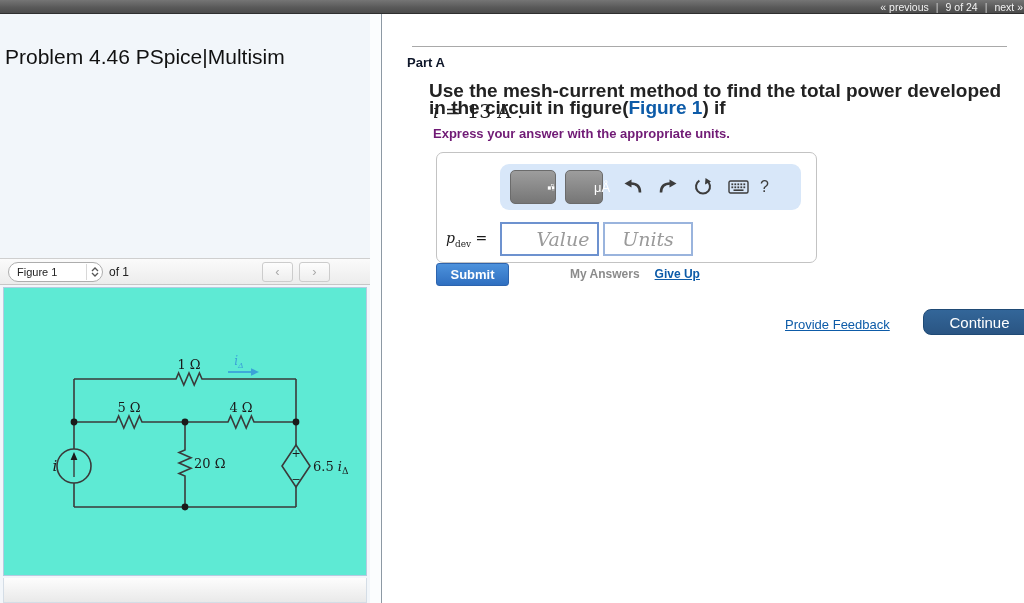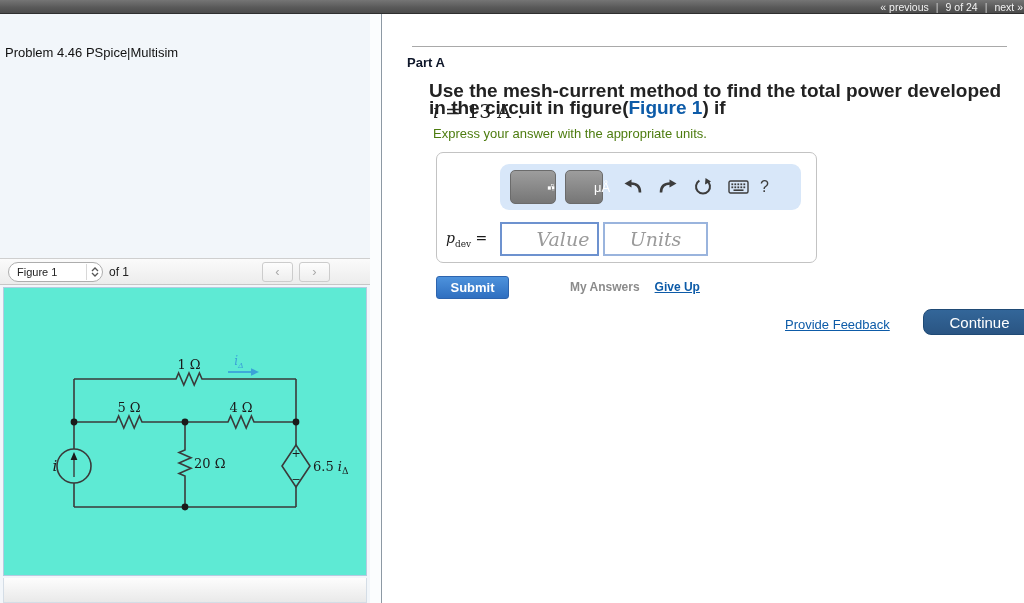--- a/index.html
+++ b/index.html
@@ -14,21 +14,21 @@
     display:flex; justify-content:flex-end; align-items:center; gap:7px;
     padding-right:1px; color:#f2f2f2; font-size:10.5px; }
   .topbar a { color:#f2f2f2; text-decoration:none; cursor:pointer; }
   .topbar .sep { color:#cfcfcf; }
 
   
   .left-panel { position:absolute; left:0; top:14px; width:370px; height:589px;
     background:#f2f6fa; }
   .scroll-strip { position:absolute; left:370px; top:14px; width:12px; height:589px;
     background:#fbfdfe; border-right:1px solid #8d99a4; }
-  .problem-title { position:absolute; left:5px; top:31px; font-size:13px; color:#111; }
+  .problem-title { position:absolute; left:5px; top:31px; font-size:21px; color:#111; }
 
   .figure-bar { position:absolute; left:0; top:244px; width:370px; height:27px;
     background:linear-gradient(#fbfbfb,#ececec);
     border-top:1px solid #cfcfcf; border-bottom:1px solid #c6c6c6;
     display:flex; align-items:center; }
   .figure-select { margin-left:8px; width:95px; height:20px; background:#fff;
     border:1px solid #adadad; border-radius:10px; display:flex; align-items:center;
     font-size:11px; color:#222; cursor:pointer; }
   .figure-select .sel-label { flex:1; padding-left:8px; }
   .figure-select .stepper { width:16px; height:16px; border-left:1px solid #d8d8d8;
@@ -48,21 +48,21 @@
 
   
   .main-panel { position:absolute; left:383px; top:14px; width:641px; height:589px; background:#fff; }
   .part-rule { position:absolute; left:29px; top:32px; width:595px; height:1px; background:#a9a9a9; }
   .part-heading { position:absolute; left:24px; top:41px; font-size:13px; font-weight:bold; color:#0f172a; }
   .part-body { position:absolute; left:46px; top:68px; width:575px; font-size:19px; color:#222; line-height:17px;font-weight:bold; }
   .part-body a { color:#0d5ba8; }
   .eq-line { position:absolute; left:50px; top:86px; font-family:"DejaVu Serif","Liberation Serif",serif;
     font-size:19px; color:#222; }
   .eq-var { font-style:italic; }
-  .instruction { position:absolute; left:50px; top:112px; font-size:13px; font-weight:normal; color:#4d7c0f; }
+  .instruction { position:absolute; left:50px; top:112px; font-size:13px; font-weight:bold; color:#701a75; }
 
   .answer-box { position:absolute; left:53px; top:138px; width:381px; height:111px;
     border:1px solid #c3c3c3; border-radius:7px; background:#fff; }
   .eq-toolbar { position:absolute; left:63px; top:11px; width:301px; height:46px;
     background:#d8e7f9; border-radius:9px; display:flex; align-items:center; gap:9px; padding:0 10px; }
   .tool-btn { width:46px; height:34px; border-radius:5px;
     background:linear-gradient(#9d9d9d,#767676); border:1px solid #6b6b6b;
     display:flex; align-items:center; justify-content:center; cursor:pointer;padding-left:36px; }
   .tool-btn.units { width:38px; color:#fff; font-size:13px; }
   .tool-icon { width:26px; height:26px; display:flex; align-items:center; justify-content:center;
@@ -72,23 +72,23 @@
   .answer-row { position:absolute; left:7px; top:68px; width:366px; height:36px;
     display:flex; align-items:center; }
   .answer-label { font-family:"DejaVu Serif","Liberation Serif",serif; font-size:14px; color:#1a1a1a;
     width:56px; text-align:left; padding-left:2px; }
   .answer-label .avar { font-style:italic; }
   .answer-label sub { font-size:9px; }
   .ans-input { height:34px; font-size:19px; text-align:center;
     font-family:"DejaVu Serif","Liberation Serif",serif; color:#333; background:#fff; outline:none; }
   .ans-input::placeholder { font-style:italic; color:#9a9a9a; opacity:1; }
   .value-input { width:99px; border:2px solid #6d92cf; margin-right:4px;padding-left:27px; }
-  .units-input { width:105px; border:2px solid #9ab4dd; }
-
-  .submit-row { position:absolute; left:53px; top:261px; width:400px; height:24px; display:flex; align-items:center; }
+  .units-input { width:90px; border:2px solid #9ab4dd; }
+
+  .submit-row { position:absolute; left:53px; top:248px; width:400px; height:24px; display:flex; align-items:center; }
   .submit-btn { width:73px; height:23px; border:1px solid #2d64ae; border-radius:3px;
     background:linear-gradient(#4d92dc,#2f6fc0); color:#fff; font-weight:bold; font-size:13px;
     display:flex; align-items:center; justify-content:center; cursor:pointer; }
   .my-answers { margin-left:61px; font-size:12px; font-weight:bold; color:#8b8b8b; }
   .give-up { margin-left:15px; font-size:12px; font-weight:bold; color:#0d5ba8; text-decoration:underline; cursor:pointer; }
 
   .feedback-row { position:absolute; left:0; top:295px; width:641px; height:30px; }
   .provide-feedback { position:absolute; left:402px; top:8px; font-size:13px; color:#0d5ba8;
     text-decoration:underline; cursor:pointer; }
   .continue-btn { position:absolute; left:540px; top:0; width:113px; height:26px; border-radius:8px;

